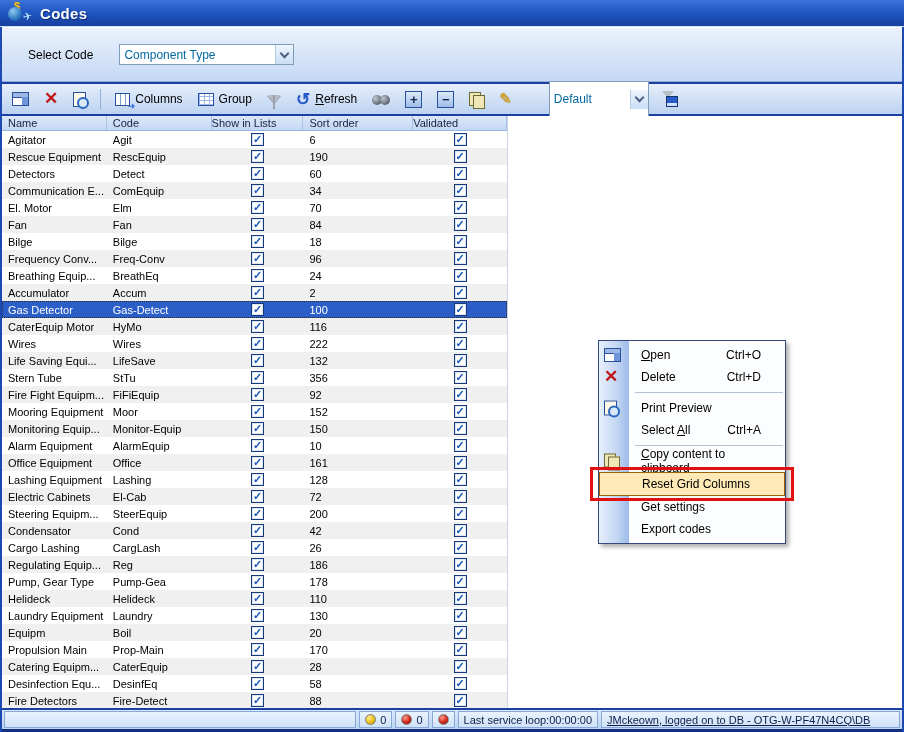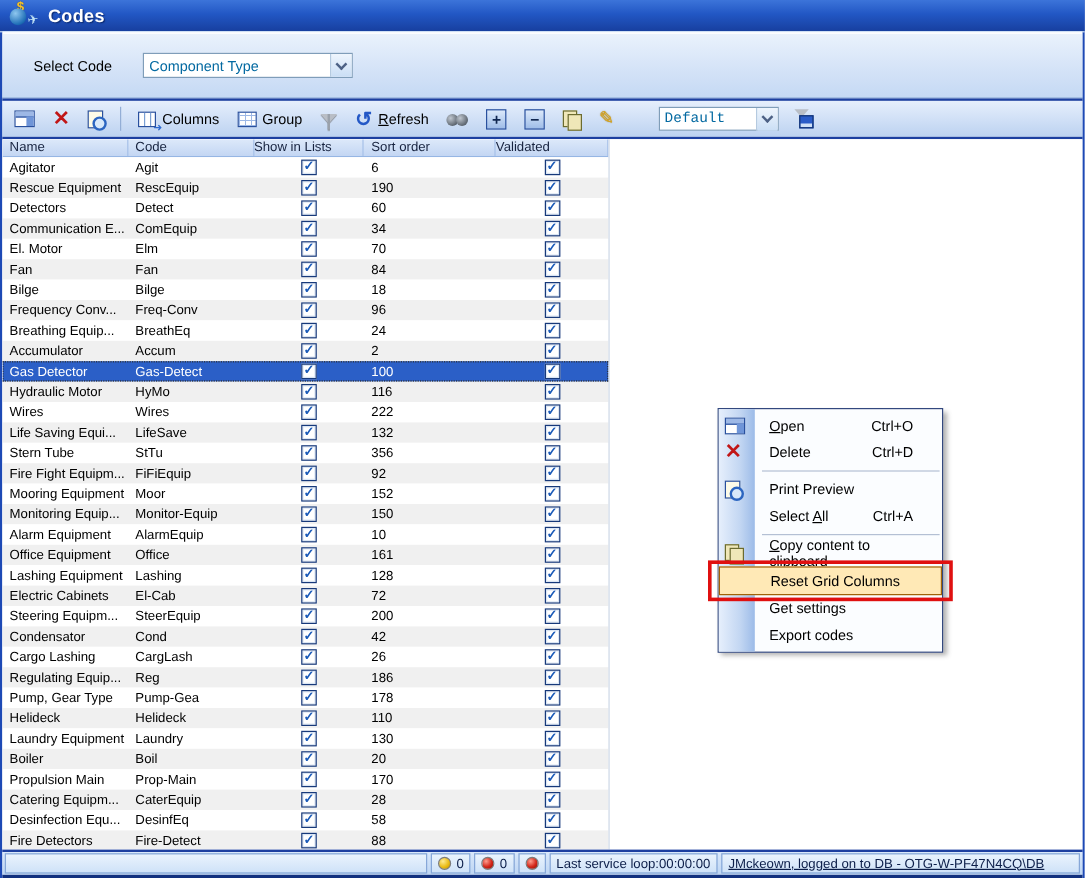--- a/index.html
+++ b/index.html
@@ -71,21 +71,21 @@
      border-radius:50%; background:radial-gradient(circle at 35% 35%, #bfc6cf, #5d6670 70%); }
   .ic-find::before { left:0; } .ic-find::after { right:0; }
   .tb-sq { width:17px; height:17px; border:1px solid #29509e; color:#10264f; font-weight:bold; font-size:13px;
      display:flex; align-items:center; justify-content:center;
      background:linear-gradient(180deg,#dce9fa,#9fbde8); line-height:1; }
   .ic-copy { position:relative; width:15px; height:15px; }
   .ic-copy::before, .ic-copy::after { content:""; position:absolute; width:10px; height:12px;
      border:1px solid #6b6b2f; background:#efe7b8; }
   .ic-copy::before { left:0; top:0; } .ic-copy::after { left:4px; top:3px; }
   .ic-pencil { color:#dfa714; font-size:15px; line-height:14px; text-shadow:0 0 1px #8a6508; }
-  .combo-small { width:100px; height:20px;font-family:Liberation Mono, monospace; }
+  .combo-small { width:100px; height:36px; }
   .ic-savefilter { position:relative; width:18px; height:16px; }
   .ic-savefilter::before { content:""; position:absolute; left:2px; top:0; width:0; height:0;
      border-left:6px solid transparent; border-right:6px solid transparent; border-top:7px solid #b9bec6; }
   .ic-savefilter::after { content:""; position:absolute; right:0; bottom:0; width:10px; height:9px;
      background:#2a5cc8; border:1px solid #123272; box-shadow:inset 0 -3px 0 #cfe0f6; }
 
   
   .main { position:absolute; left:0; top:116px; width:900px; height:592px; background:#fff; overflow:hidden; }
   .grid { position:absolute; left:0; top:0; width:506px; height:592px; overflow:hidden;
           border-right:1px solid #c9d4e4; }
@@ -335,21 +335,21 @@
             <div class="gc c-code">Gas-Detect</div>
             <div class="gc c-show">
               <span class="cb"></span>
             </div>
             <div class="gc c-sort">100</div>
             <div class="gc c-val">
               <span class="cb"></span>
             </div>
           </div>
           <div class="grid-row alt">
-            <div class="gc c-name">Hydraulic Motor</div>
+            <div class="gc c-name">CaterEquip Motor</div>
             <div class="gc c-code">HyMo</div>
             <div class="gc c-show">
               <span class="cb"></span>
             </div>
             <div class="gc c-sort">116</div>
             <div class="gc c-val">
               <span class="cb"></span>
             </div>
           </div>
           <div class="grid-row">
@@ -533,21 +533,21 @@
             <div class="gc c-code">Laundry</div>
             <div class="gc c-show">
               <span class="cb"></span>
             </div>
             <div class="gc c-sort">130</div>
             <div class="gc c-val">
               <span class="cb"></span>
             </div>
           </div>
           <div class="grid-row alt">
-            <div class="gc c-name">Boiler</div>
+            <div class="gc c-name">Equipm</div>
             <div class="gc c-code">Boil</div>
             <div class="gc c-show">
               <span class="cb"></span>
             </div>
             <div class="gc c-sort">20</div>
             <div class="gc c-val">
               <span class="cb"></span>
             </div>
           </div>
           <div class="grid-row">

